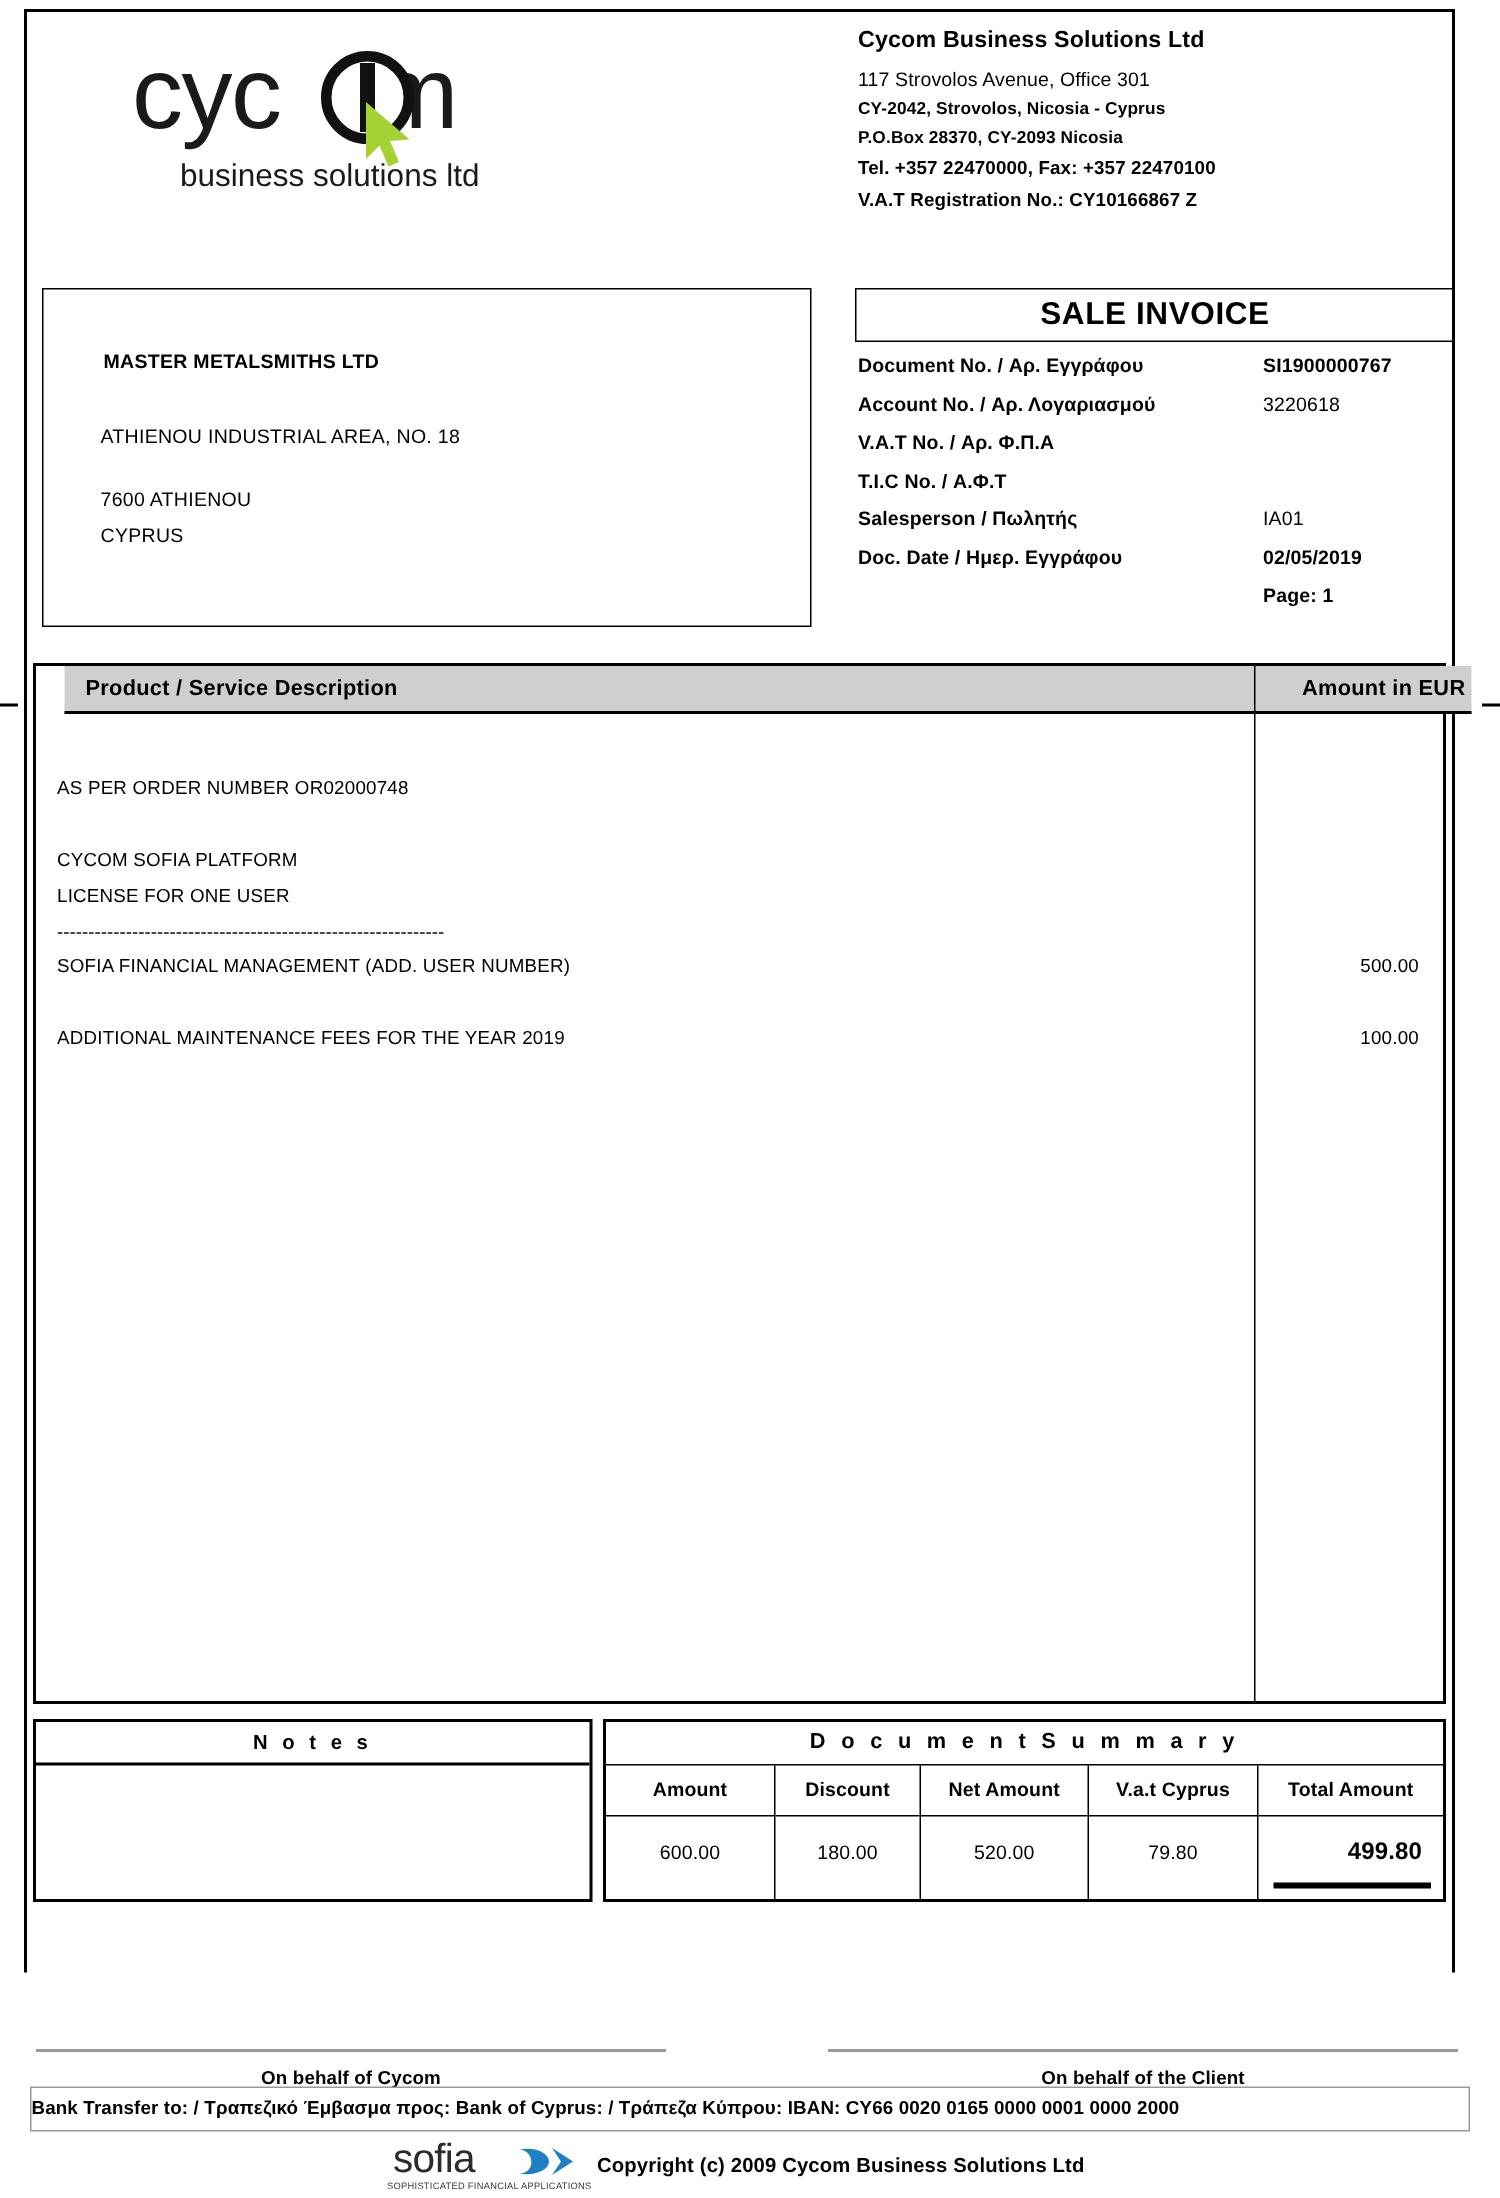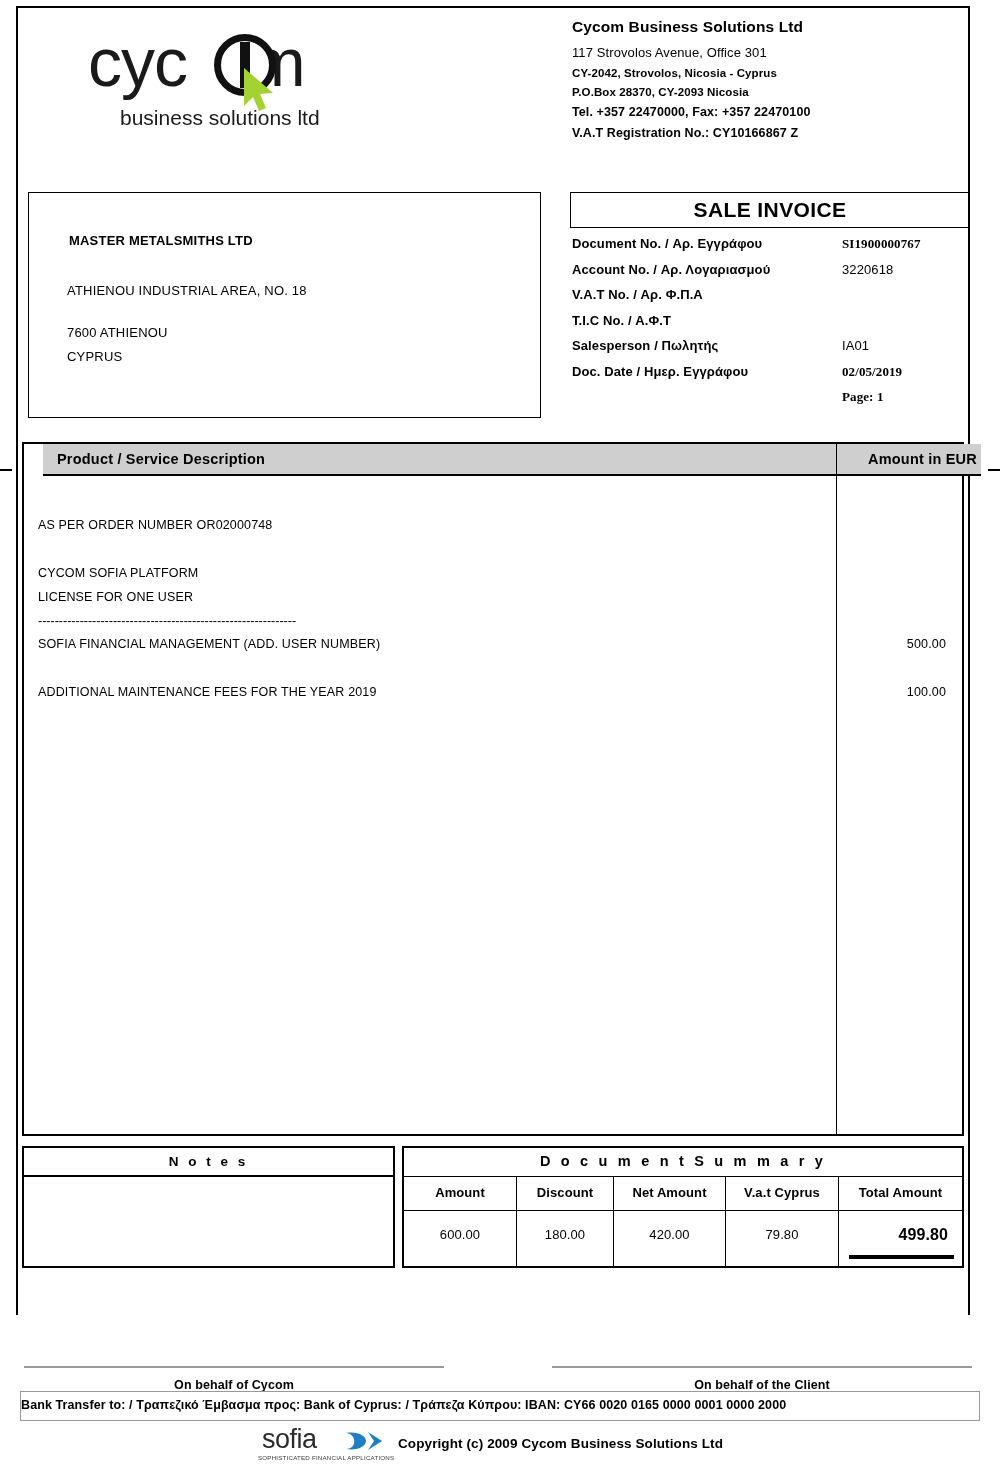--- a/index.html
+++ b/index.html
@@ -201,21 +201,21 @@
     white-space: nowrap;
   }
   .meta-value {
     position: absolute;
     left: 270px;
     top: 0;
     font-size: 13px;
     letter-spacing: 0.1px;
     white-space: nowrap;
   }
-  .meta-value.bold { font-weight: bold; font-family: Liberation Serif, serif; }
+  .meta-value.bold { font-weight: bold; }
 
   
   .tick-left {
     position: absolute;
     left: 0px;
     top: 469px;
     width: 12px;
     height: 2px;
     background: #000;
   }
@@ -583,21 +583,21 @@
         <div class="sum-col" style="width: 113px; flex: 0 0 113px;">
           <div class="sum-col-head"><span>Amount</span></div>
           <div class="sum-col-val"><span>600.00</span></div>
         </div>
         <div class="sum-col" style="width: 97px; flex: 0 0 97px;">
           <div class="sum-col-head"><span>Discount</span></div>
           <div class="sum-col-val"><span>180.00</span></div>
         </div>
         <div class="sum-col" style="width: 112px; flex: 0 0 112px;">
           <div class="sum-col-head"><span>Net Amount</span></div>
-          <div class="sum-col-val"><span>420.00</span></div>
+          <div class="sum-col-val"><span>520.00</span></div>
         </div>
         <div class="sum-col" style="width: 113px; flex: 0 0 113px;">
           <div class="sum-col-head"><span>V.a.t  Cyprus</span></div>
           <div class="sum-col-val"><span>79.80</span></div>
         </div>
         <div class="sum-col sum-col-total" style="width: 124px; flex: 1 1 auto;">
           <div class="sum-col-head"><span>Total Amount</span></div>
           <div class="sum-col-val"><span>499.80</span><div class="total-underline"></div></div>
         </div>
       </div>

